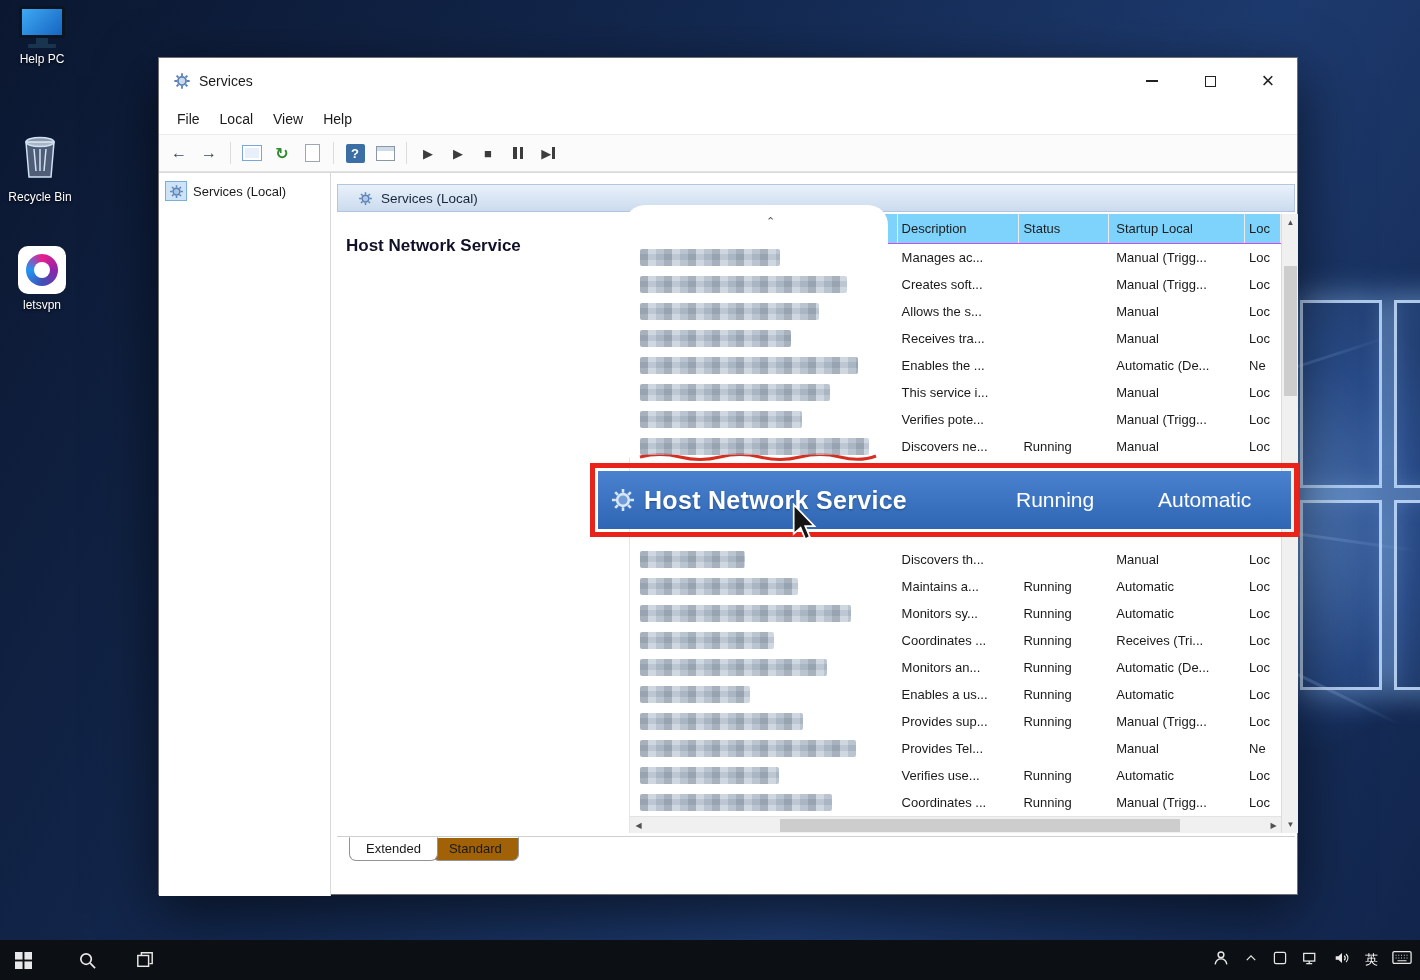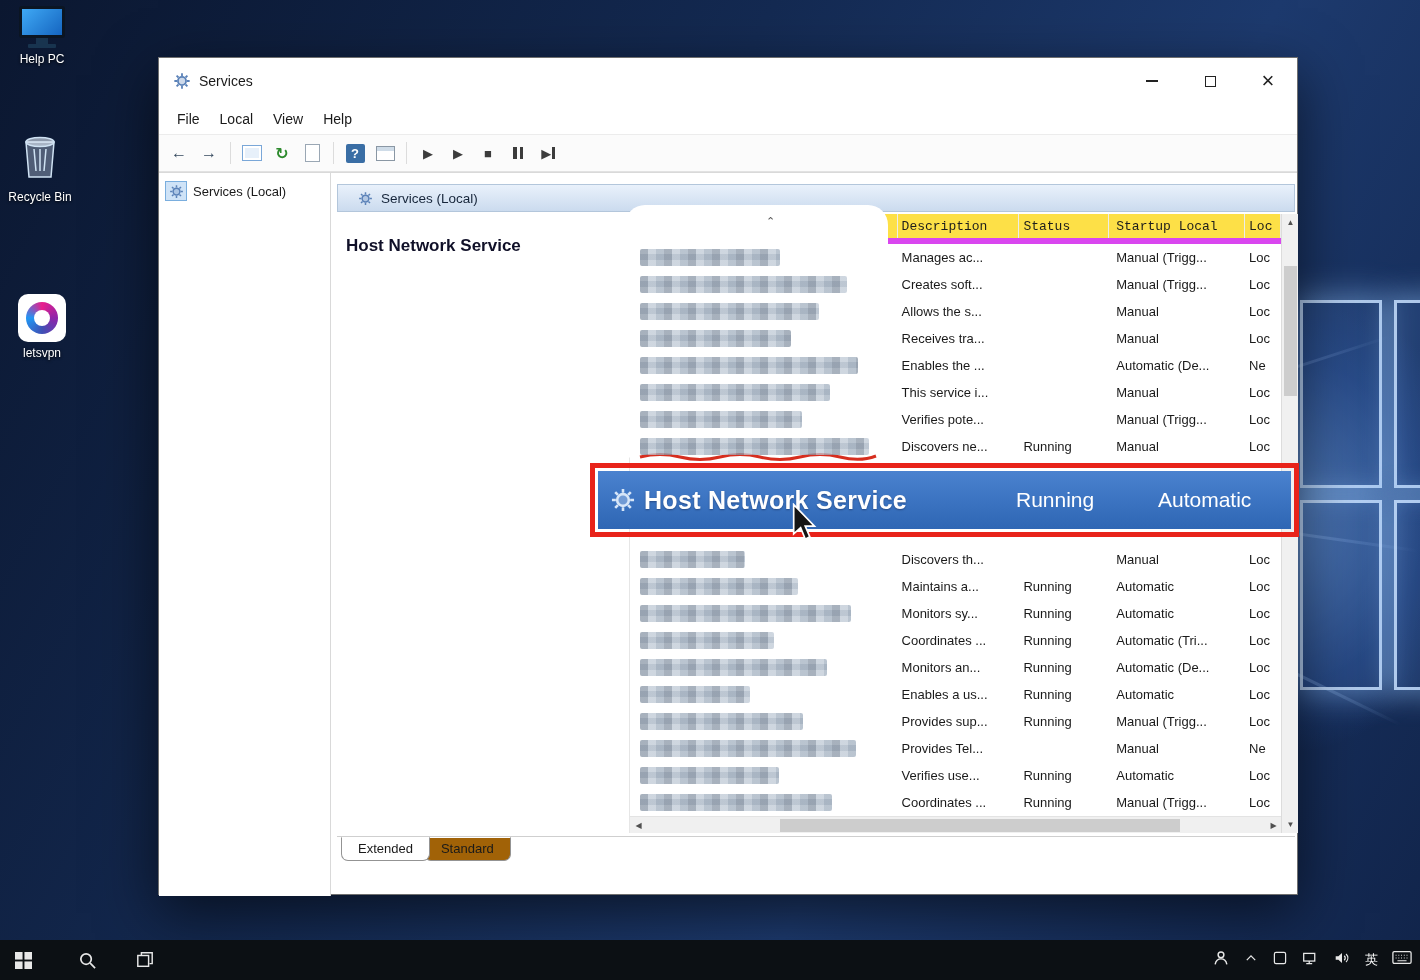--- a/index.html
+++ b/index.html
@@ -80,21 +80,21 @@
                  display:flex; align-items:center; }
   .main-header .lbl { margin-left:8px; font-size:13.5px; color:#16253a; }
   .main-header .ic { margin-left:20px; display:flex; }
 
   .pane-title { position:absolute; left:187px; top:178px; font-size:17px; font-weight:bold; color:#101028; }
 
   
   .list { position:absolute; left:470px; top:156px; width:652px; height:619px; background:#fff;
           border-left:1px solid #e6e6e6; }
   .cols { position:absolute; left:0; top:0; width:100%; height:30px; display:flex; align-items:center;
-          border-bottom:6px solid #d946ef; z-index:1; background:#fde047;font-family:Liberation Mono, monospace; }
+          border-bottom:1px solid #d946ef; z-index:1; background:#7dd3fc; }
   .cols .cell { font-size:13px; color:#1c1c1c; border-right:1px solid #ececec; height:100%;
                 display:flex; align-items:center; }
   .cell { white-space:nowrap; overflow:hidden; }
   .c-name   { width:268px; padding-left:10px; }
   .c-desc   { width:122px; padding-left:4px; }
   .c-status { width:90px;  padding-left:4px; }
   .c-startup{ width:136px; padding-left:7px; }
   .c-log    { width:36px;  padding-left:4px; }
   .hdr-name-blur { filter:blur(3px); color:#666; }
   .sort-caret { position:absolute; left:136px; top:1px; z-index:4; font-size:11px; color:#555; }
@@ -124,21 +124,21 @@
              border-top:1px solid #e3e3e3; }
   .hscroll .arr { position:absolute; top:0; width:17px; height:17px; font-size:8px; color:#505050;
                   display:flex; align-items:center; justify-content:center; }
   .hscroll .arr.right { right:0; }
   .h-thumb { position:absolute; left:150px; top:2px; width:400px; height:13px; background:#cdcdcd; }
 
   .content-line { position:absolute; left:178px; top:778px; width:958px; height:1px; background:#cfcfcf; }
   .tabs-row { position:absolute; left:182px; top:779px; display:flex; }
   .tab { padding:3px 16px 4px; font-size:13px; border:1px solid #939393; border-top:1px solid #fff;
          border-radius:0 0 7px 7px; background:#a16207; margin-left:-6px; z-index:1; }
-  .tab.active { background:#fff; z-index:2; margin-left:0; }
+  .tab.active { background:#fff; z-index:2; margin-left:8px; }
 
   
   .red-annotation { position:absolute; left:590px; top:463px; width:709px; height:74px;
                     border:5px solid #e8231a; z-index:50; }
   .selected-row { position:absolute; left:3px; top:3px; right:3px; bottom:3px;
                   background:linear-gradient(#4a82cf,#2e66b4); display:flex; align-items:center;
                   color:#fff; }
   .sel-gear { margin-left:12px; display:flex; color:#d7e6f8; }
   .sel-name { margin-left:8px; font-size:25px; font-weight:600; letter-spacing:.3px;
               text-shadow:0 1px 2px rgba(0,0,30,.35); }
@@ -179,21 +179,21 @@
   <div class="dicon" style="left:2px; top:128px;">
     <div>
       <svg width="40" height="54" viewBox="0 0 40 54">
         <path d="M6 14 L34 14 L31 49 L9 49 Z" fill="rgba(205,222,240,.35)" stroke="#cfe2f3" stroke-width="1.5"></path>
         <ellipse cx="20" cy="14" rx="14" ry="4.5" fill="rgba(228,239,250,.6)" stroke="#cfe2f3" stroke-width="1.5"></ellipse>
         <path d="M14 21 L16 43 M20 21 L20 43 M26 21 L24 43" stroke="#cfe2f3" stroke-width="1.5" fill="none"></path>
       </svg>
     </div>
     <div class="lbl">Recycle Bin</div>
   </div>
-  <div class="dicon" style="left:4px; top:246px;margin-top:48px;">
+  <div class="dicon" style="left:4px; top:246px;">
     <div class="vpn-sq">
         <div class="vpn-ring"></div>
       </div>
     <div class="lbl">letsvpn</div>
   </div>
 
   <div class="window">
 
     <div class="titlebar">
       <span style="margin-left:14px; display:flex; color:#5b82b8;">
@@ -394,21 +394,21 @@
             <div class="cell c-name"><span class="pix" style="width: 211px;"></span></div>
             <div class="cell c-desc">Monitors sy...</div>
             <div class="cell c-status">Running</div>
             <div class="cell c-startup">Automatic</div>
             <div class="cell c-log">Loc</div>
           </div>
           <div class="svc-row">
             <div class="cell c-name"><span class="pix" style="width: 134px;"></span></div>
             <div class="cell c-desc">Coordinates ...</div>
             <div class="cell c-status">Running</div>
-            <div class="cell c-startup">Automatic (Tri...</div>
+            <div class="cell c-startup">Receives (Tri...</div>
             <div class="cell c-log">Loc</div>
           </div>
           <div class="svc-row">
             <div class="cell c-name"><span class="pix" style="width: 187px;"></span></div>
             <div class="cell c-desc">Monitors an...</div>
             <div class="cell c-status">Running</div>
             <div class="cell c-startup">Automatic (De...</div>
             <div class="cell c-log">Loc</div>
           </div>
           <div class="svc-row">

